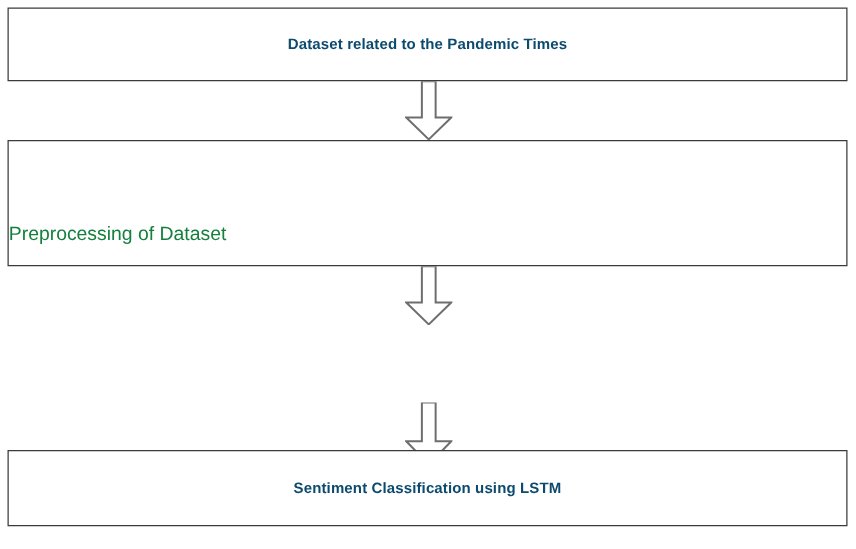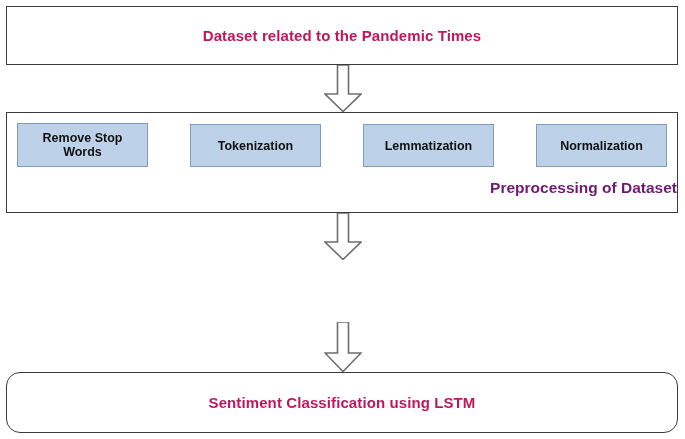--- a/index.html
+++ b/index.html
@@ -27,33 +27,33 @@
     width: 672px;
     box-sizing: border-box;
     background: #ffffff;
     border: 1.6px solid #3b3b3b;
     display: flex;
     align-items: center;
     justify-content: center;
   }
 
   .stage-label {
-    font-size: 15px;
+    font-size: 12px;
     font-weight: bold;
-    color: #be185d;
+    color: #0c4a6e;
     letter-spacing: 0.1px;
     text-align: center;
     line-height: 1.2;
   }
 
   
   #box-dataset      { top: 6px;   height: 59px; }
   #box-preprocess   { top: 112px; height: 101px; display: block; }
   #box-feature      { top: 260px; height: 62px; }
-  #box-sentiment    { top: 372px; height: 61px; border-radius: 14px; }
+  #box-sentiment    { top: 360px; height: 61px; }
 
   
   .preprocess-row {
     position: absolute;
     top: 10px;
     left: 10px;
     right: 10px;
     height: 44px;
     display: flex;
     align-items: flex-start;
@@ -82,24 +82,24 @@
   .sub-box.w-remove  { width: 131px; height: 44px; }
   .sub-box.w-token   { width: 131px; height: 43px; margin-top: 1px; }
   .sub-box.w-lemma   { width: 131px; height: 43px; margin-top: 1px; }
   .sub-box.w-norm    { width: 131px; height: 43px; margin-top: 1px; }
 
   .preprocess-caption {
     position: absolute;
     left: 0;
     right: 0;
     top: 66px;
-    text-align: right;
+    text-align: left;
     font-size: 15.5px;
-    font-weight: bold;
-    color: #701a75;
+    font-weight: normal;
+    color: #15803d;
   }
 
   
   .block-arrow {
     position: absolute;
     left: 50%;
     transform: translateX(-50%);
     width: 38px;
   }
   .block-arrow svg { display: block; width: 100%; height: 100%; }
@@ -118,39 +118,20 @@
   </div>
 
   <div class="block-arrow" id="arrow-1">
     <svg viewBox="0 0 38 47" preserveAspectRatio="none" aria-hidden="true">
       <polygon points="13.5,0 24.5,0 24.5,29 37,29 19,46.5 1,29 13.5,29" fill="#ffffff" stroke="#6e6e6e" stroke-width="1.6" stroke-linejoin="miter"></polygon>
     </svg>
   </div>
 
   <div class="stage-box" id="box-preprocess">
 
-    <div class="preprocess-row">
-
-      <div class="sub-box w-remove">
-        <span class="sub-box-label">Remove Stop Words</span>
-      </div>
-
-      <div class="sub-box w-token">
-        <span class="sub-box-label">Tokenization</span>
-      </div>
-
-      <div class="sub-box w-lemma">
-        <span class="sub-box-label">Lemmatization</span>
-      </div>
-
-      <div class="sub-box w-norm">
-        <span class="sub-box-label">Normalization</span>
-      </div>
-
-    </div>
 
     <div class="preprocess-caption">Preprocessing of Dataset</div>
   </div>
 
   <div class="block-arrow" id="arrow-2">
     <svg viewBox="0 0 38 47" preserveAspectRatio="none" aria-hidden="true">
       <polygon points="13.5,0 24.5,0 24.5,29 37,29 19,46.5 1,29 13.5,29" fill="#ffffff" stroke="#6e6e6e" stroke-width="1.6" stroke-linejoin="miter"></polygon>
     </svg>
   </div>
 

